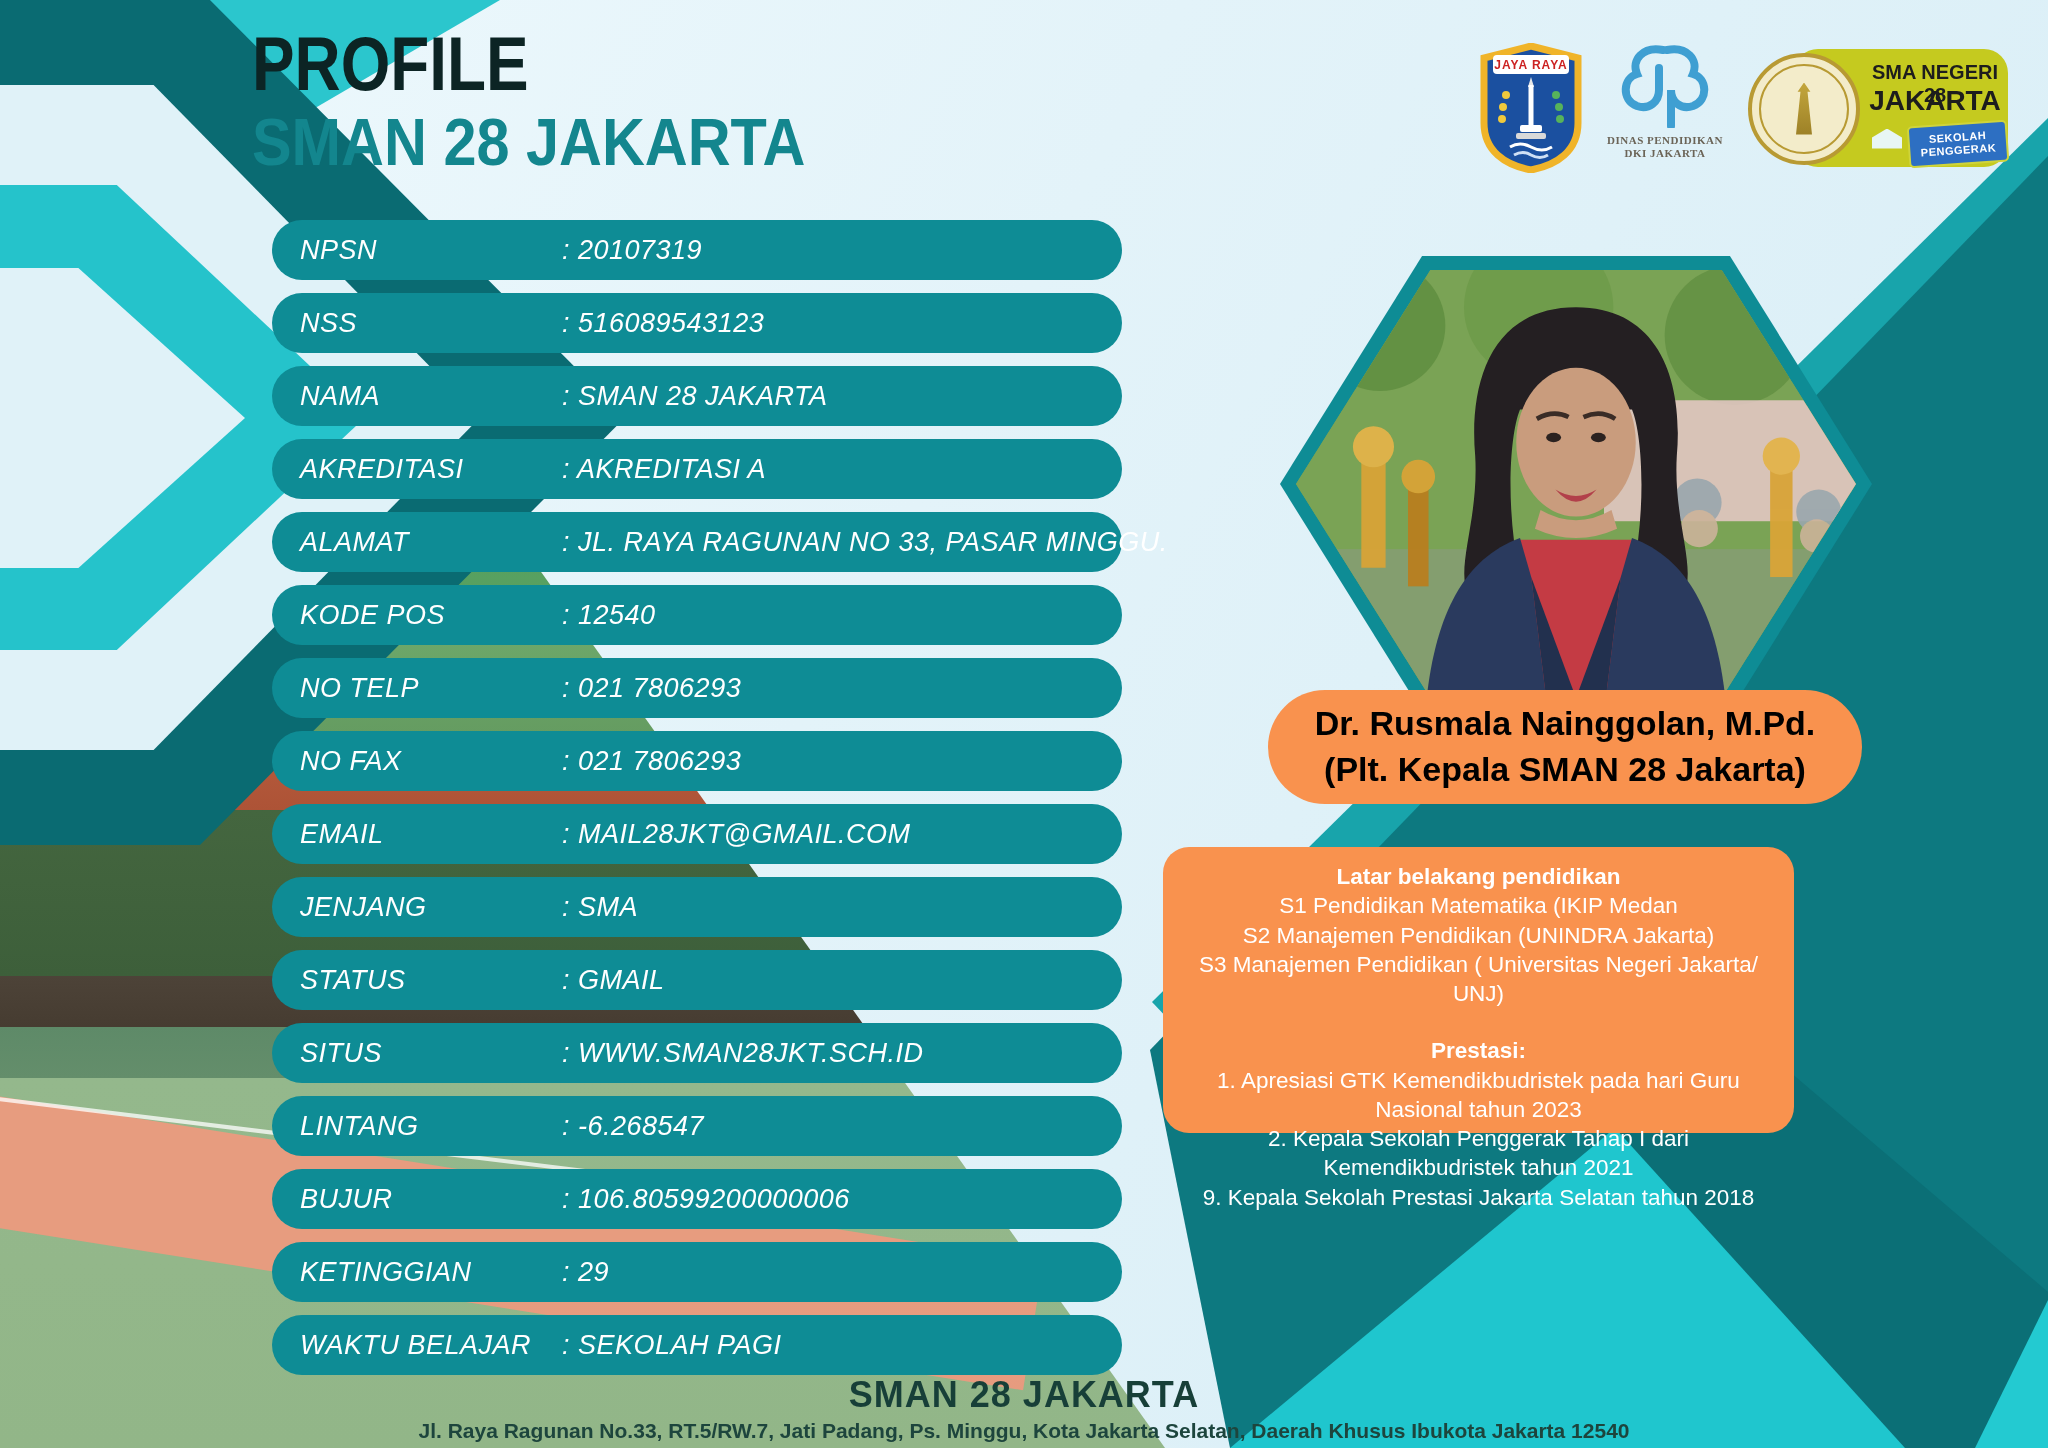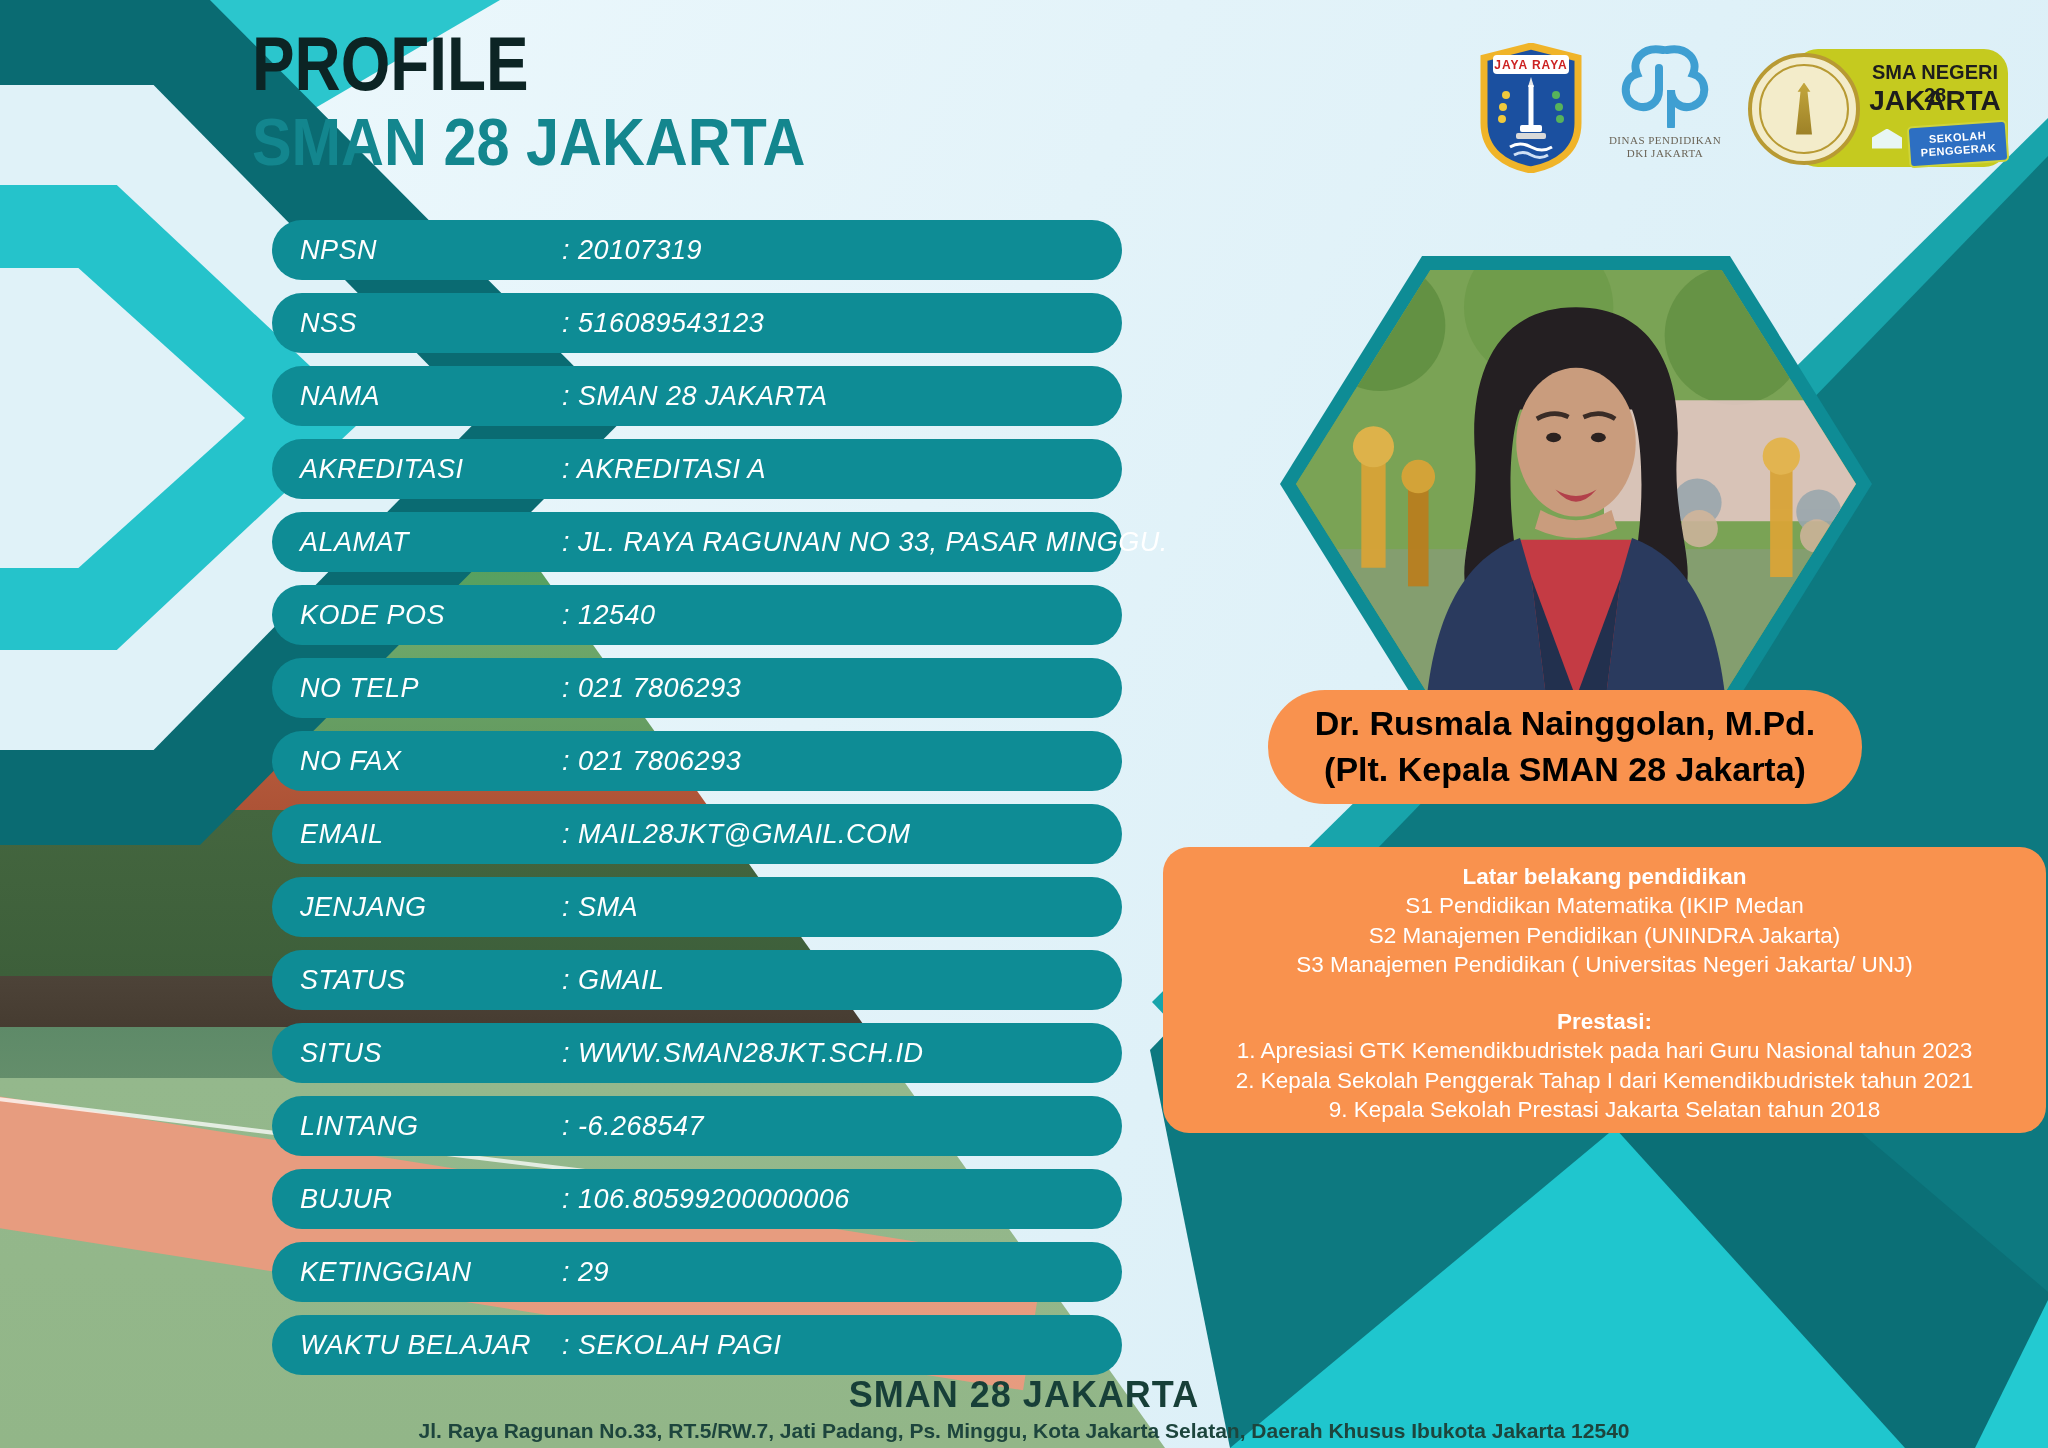--- a/index.html
+++ b/index.html
@@ -49,21 +49,21 @@
   
   .title{left:252px;top:24px;z-index:10;}
   .title-l1{font-size:76px;font-weight:800;color:#0c2424;letter-spacing:0;
     transform:scaleX(.84);transform-origin:left;line-height:1.05;}
   .title-l2{font-size:66px;font-weight:800;color:#13868e;
     transform:scaleX(.9);transform-origin:left;line-height:1.05;margin-top:4px;}
   
   .logos{left:1440px;top:40px;width:530px;height:135px;z-index:10;display:flex;align-items:center;gap:18px;padding-left:40px;}
   .crest{width:102px;height:130px;flex:none;}
   .dinas{width:130px;height:132px;flex:none;text-align:center;}
-  .dinas-text{font-family:"Liberation Serif","DejaVu Serif",serif;font-size:11px;color:#6b6457;letter-spacing:.5px;line-height:1.25;margin-top:2px;}
+  .dinas-text{font-family:"Liberation Serif","DejaVu Serif",serif;font-size:11px;color:#6b6457;letter-spacing:.5px;line-height:1.25;margin-top:2px;font-weight:bold;}
   .badge{position:relative;width:262px;height:126px;flex:none;}
   .badge-pill{position:absolute;left:46px;top:4px;width:214px;height:118px;background:#c5ca1f;border-radius:24px;}
   .badge-seal{position:absolute;left:0;top:8px;width:112px;height:112px;border-radius:50%;
     background:#f3ecca;border:4px solid #b89a33;box-sizing:border-box;display:flex;align-items:center;justify-content:center;}
   .badge-seal-inner{width:86px;height:86px;border-radius:50%;border:2px solid #b89a33;display:flex;align-items:center;justify-content:center;}
   .badge-tower{width:16px;height:52px;background:linear-gradient(180deg,#c3a63d,#9d8127);clip-path:polygon(50% 0,90% 18%,72% 18%,100% 100%,0 100%,28% 18%,10% 18%);}
   .badge-t1{position:absolute;left:118px;top:16px;width:138px;text-align:center;font-size:20px;font-weight:800;color:#1d1d1d;letter-spacing:0;}
   .badge-t2{position:absolute;left:118px;top:40px;width:138px;text-align:center;font-size:28px;font-weight:800;color:#1d1d1d;}
   .badge-house{position:absolute;left:124px;top:84px;width:30px;height:20px;background:#e8f6f4;clip-path:polygon(0 45%,50% 0,100% 45%,100% 100%,0 100%);}
   .badge-sticker{position:absolute;left:160px;top:78px;width:96px;height:38px;background:#2d6fc2;border:2px solid #cfd43b;
@@ -79,21 +79,21 @@
   .hex{left:1280px;top:256px;width:592px;height:456px;z-index:10;background:#0E8C95;
     clip-path:polygon(24% 0,76% 0,100% 50%,76% 100%,24% 100%,0 50%);}
   .hex-in{position:absolute;left:16px;top:14px;right:16px;bottom:14px;
     clip-path:polygon(24% 0,76% 0,100% 50%,76% 100%,24% 100%,0 50%);overflow:hidden;background:#7aa355;}
   .hex-in svg{display:block;width:100%;height:100%;}
   
   .name-banner{left:1268px;top:690px;width:594px;height:114px;border-radius:57px;background:#F9924E;z-index:11;
     display:flex;flex-direction:column;align-items:center;justify-content:center;
     color:#000000;font-size:34px;font-weight:800;line-height:1.35;text-align:center;}
   
-  .info-box{left:1163px;top:847px;width:883px;height:286px;border-radius:26px;background:#F9924E;z-index:11;
+  .info-box{left:1163px;top:847px;width:631px;height:286px;border-radius:26px;background:#F9924E;z-index:11;
     box-sizing:border-box;padding:15px 30px;color:#fff;text-align:center;font-size:22.5px;line-height:1.3;}
   .info-box .bt{font-weight:800;}
   .info-box .gap{height:28px;}
   
   .footer{left:0;right:0;top:1374px;text-align:center;z-index:12;}
   .footer-name{font-size:36px;font-weight:700;color:#173f38;letter-spacing:1px;}
   .footer-addr{font-size:21px;font-weight:600;color:#1d453d;margin-top:3px;}
 </style>
 </head>
 <body>

